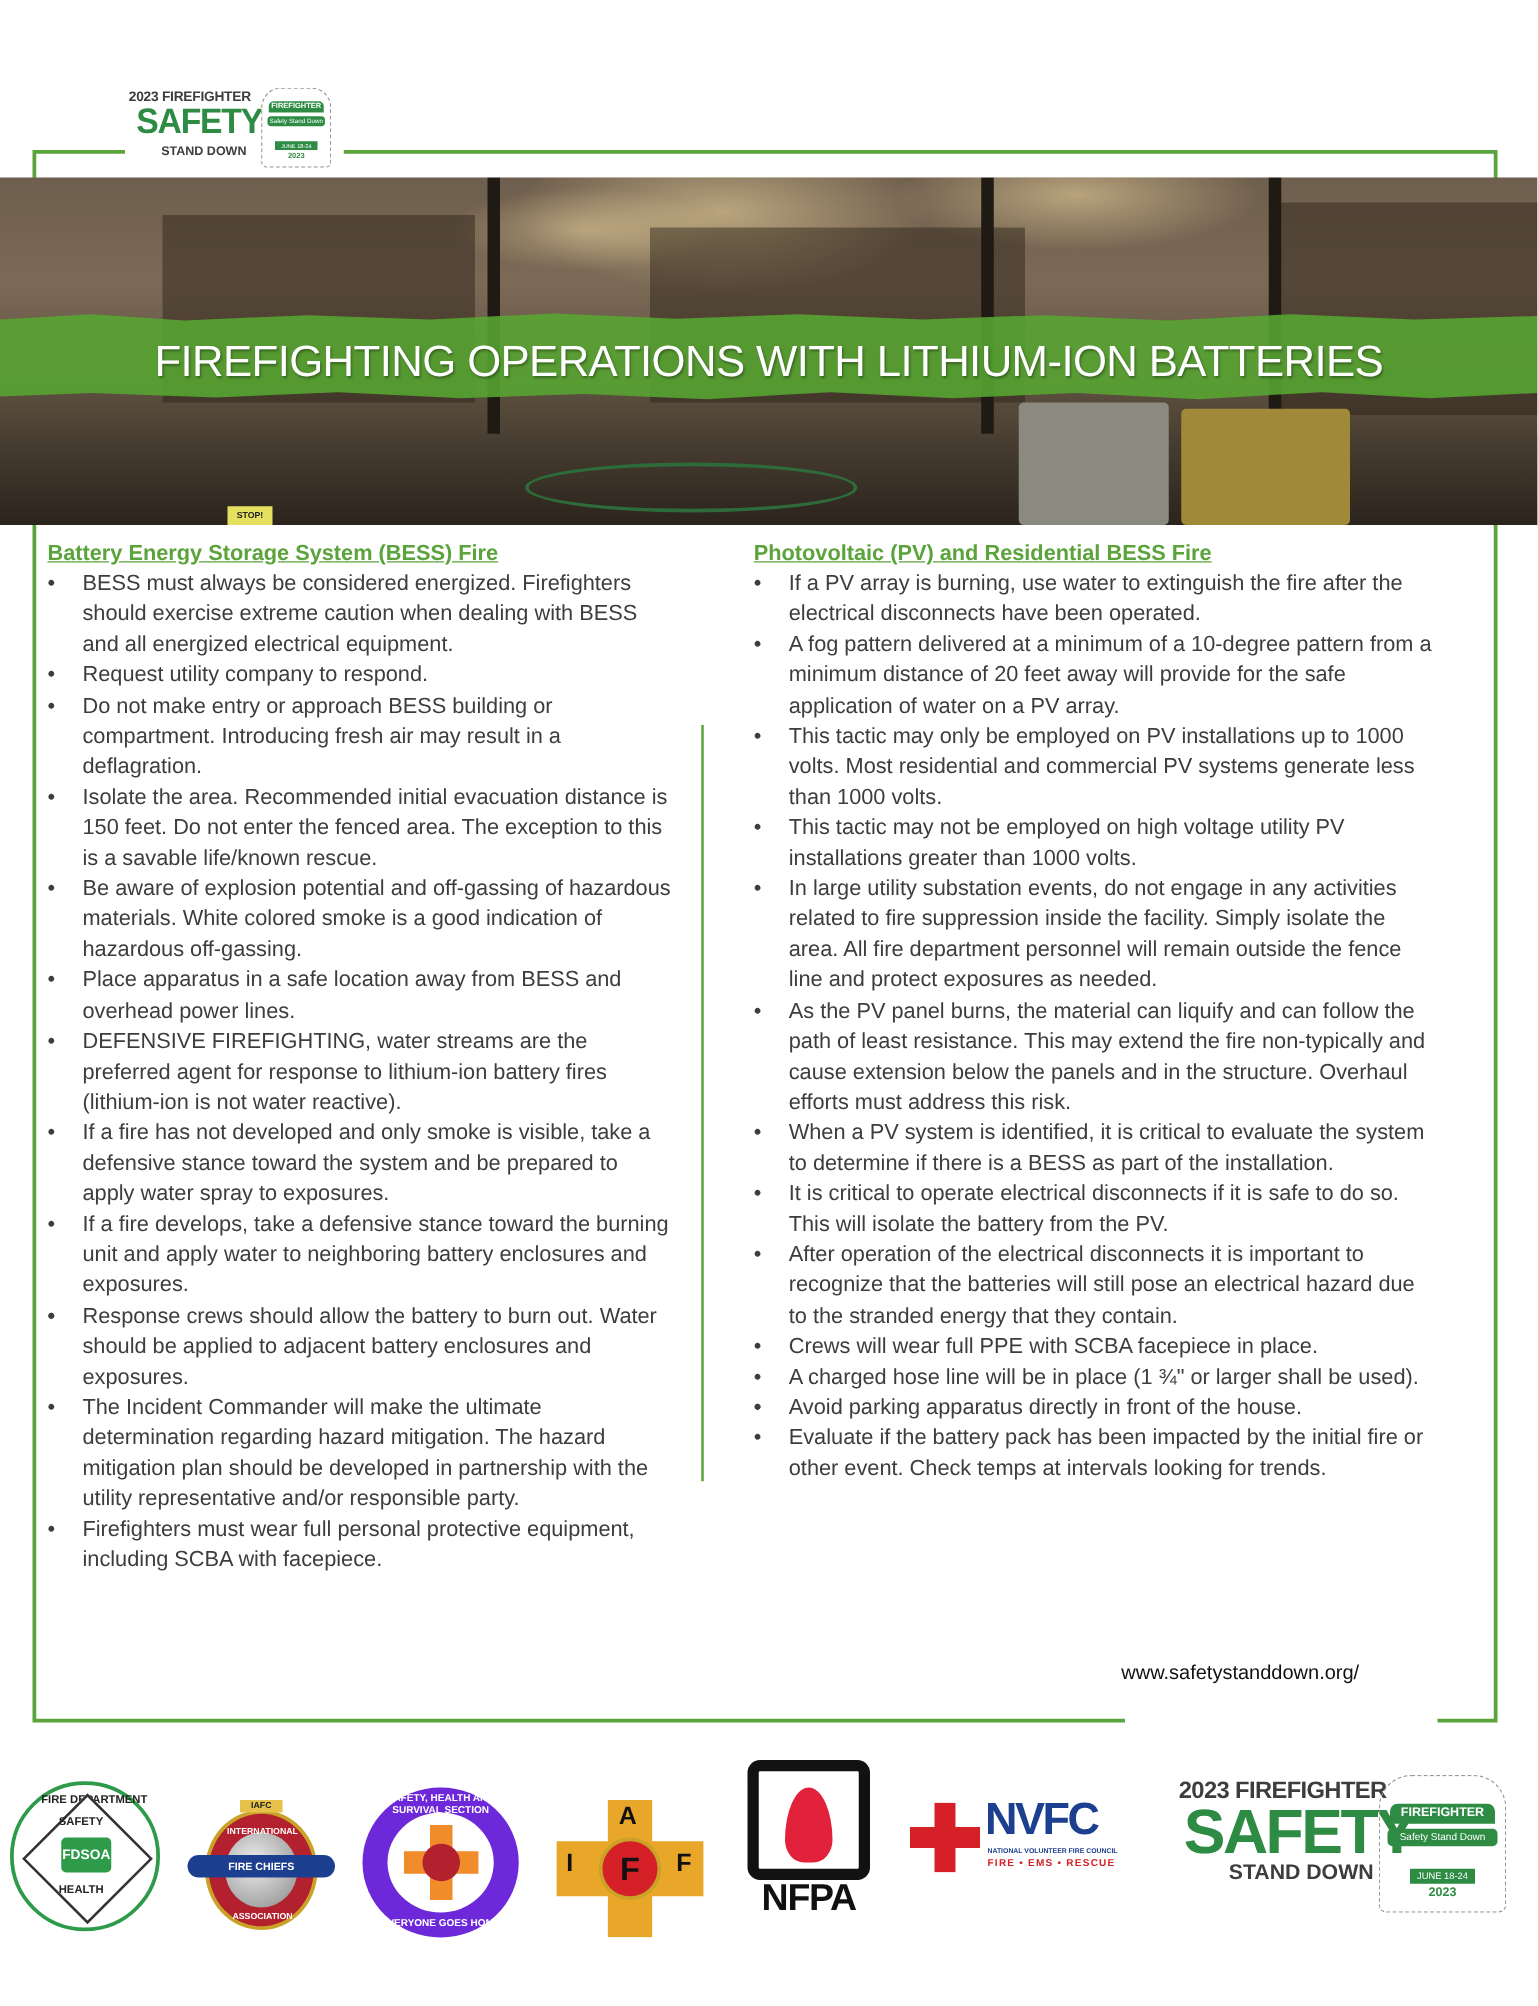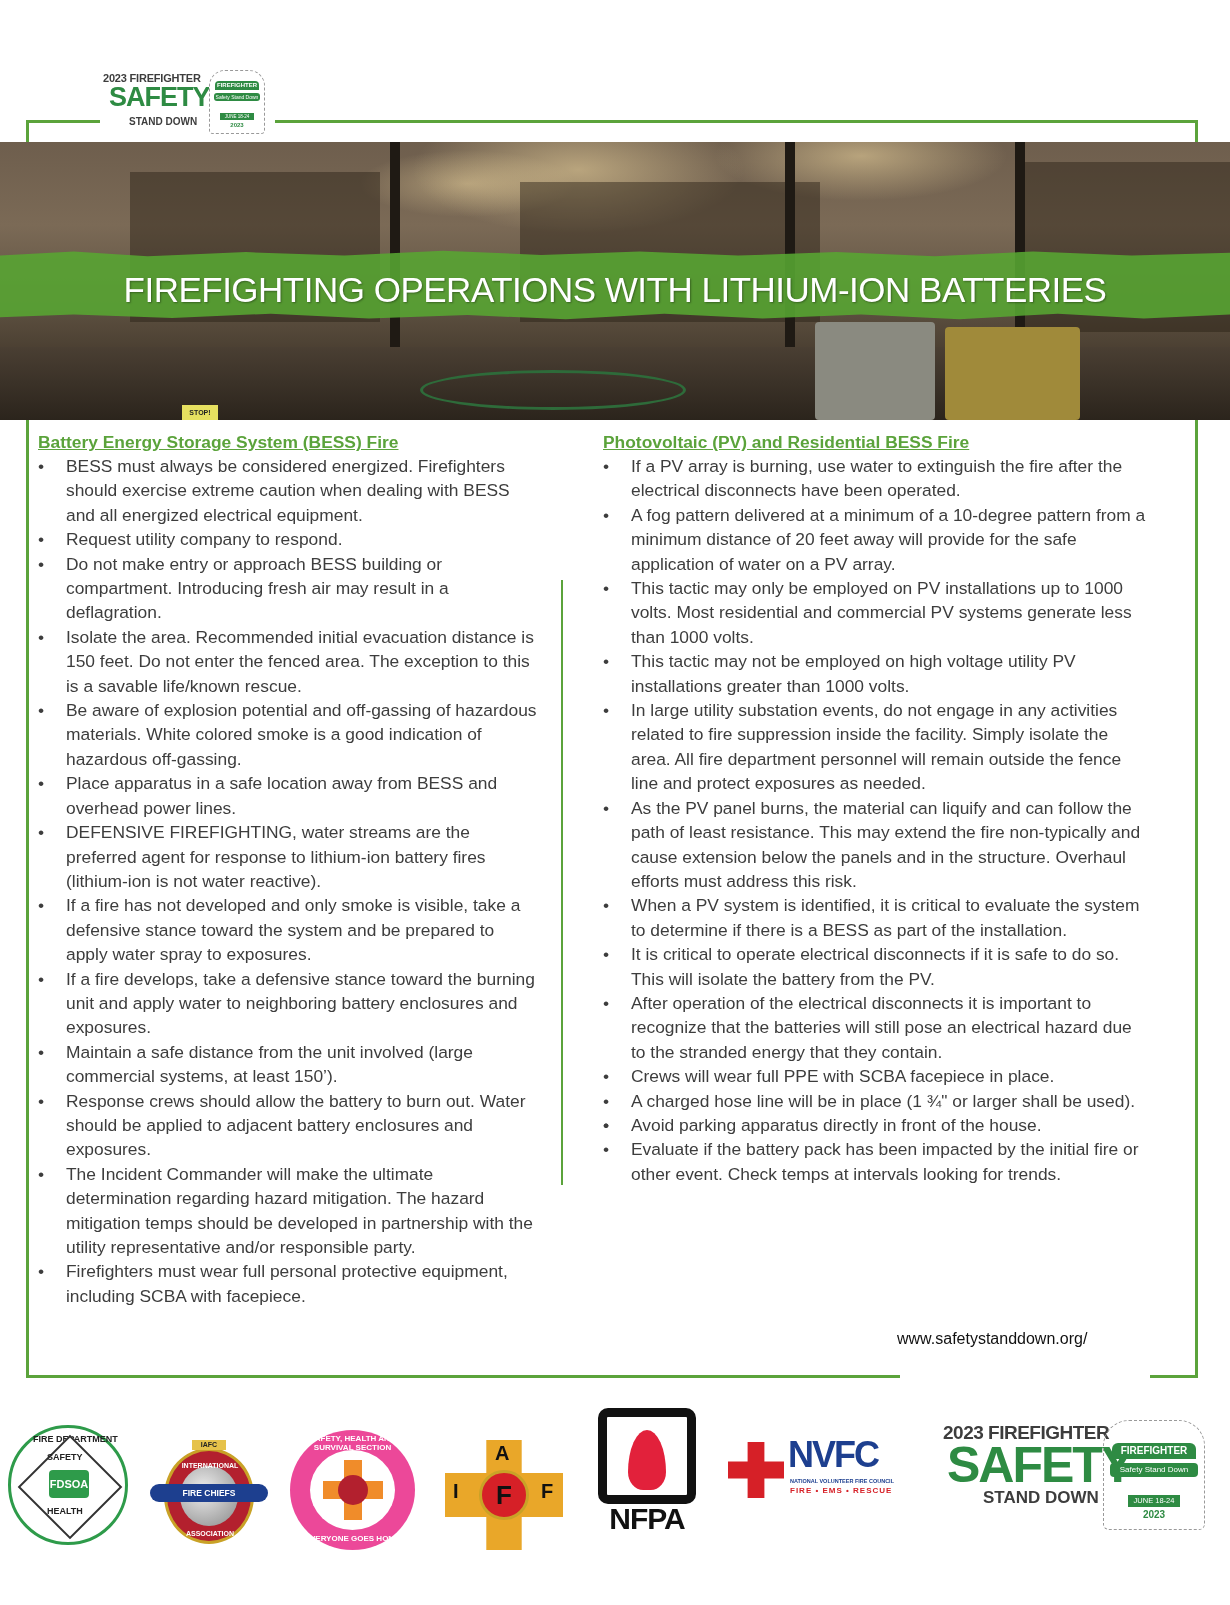--- a/index.html
+++ b/index.html
@@ -61,21 +61,21 @@
   .fdsoa .t3 { position:absolute; left:36px; top:78px; font-size:9px; font-weight:bold; color:#222; }
 
   .iafc { left:150px; top:40px; width:118px; height:110px; }
   .iafc .ring { position:absolute; left:14px; top:8px; width:90px; height:96px; border-radius:50%; background:#b3202e; border:3px solid #c9a227; box-sizing:border-box; }
   .iafc .globe { position:absolute; left:30px; top:26px; width:58px; height:60px; border-radius:50%; background:radial-gradient(circle at 40% 40%, #eee, #888); }
   .iafc .sash { position:absolute; left:0; top:44px; width:118px; height:18px; background:#1d3f8f; color:#fff; font-size:8.5px; font-weight:bold; text-align:center; line-height:18px; border-radius:9px; }
   .iafc .top { position:absolute; left:42px; top:0; width:34px; height:10px; background:#e6c24a; font-size:7px; font-weight:bold; text-align:center; color:#222; line-height:10px; }
   .iafc .t1 { position:absolute; left:25px; top:22px; width:70px; font-size:7px; color:#fff; text-align:center; font-weight:bold; }
   .iafc .t2 { position:absolute; left:25px; top:90px; width:70px; font-size:7px; color:#fff; text-align:center; font-weight:bold; }
 
-  .shs { left:290px; top:30px; width:125px; height:120px; border-radius:50%; background:#ec4899; }
+  .shs { left:290px; top:30px; width:125px; height:120px; border-radius:50%; background:#6d28d9; }
   .shs .in { position:absolute; left:20px; top:20px; width:85px; height:80px; border-radius:50%; background:#fff; }
   .shs .mx { position:absolute; left:33px; top:30px; width:60px; height:60px; background:#f08c2a; clip-path:polygon(35% 0,65% 0,65% 35%,100% 35%,100% 65%,65% 65%,65% 100%,35% 100%,35% 65%,0 65%,0 35%,35% 35%); }
   .shs .core { position:absolute; left:48px; top:45px; width:30px; height:30px; border-radius:50%; background:#b3202e; }
   .shs .t1 { position:absolute; left:0; top:4px; width:125px; text-align:center; font-size:8px; color:#fff; font-weight:bold; }
   .shs .t2 { position:absolute; left:0; top:104px; width:125px; text-align:center; font-size:8px; color:#fff; font-weight:bold; }
 
   .iaff { left:445px; top:40px; width:118px; height:110px; }
   .iaff .mx { position:absolute; left:0; top:0; width:118px; height:110px; background:#e9a729; clip-path:polygon(35% 0,65% 0,65% 30%,100% 30%,100% 70%,65% 70%,65% 100%,35% 100%,35% 70%,0 70%,0 30%,35% 30%); }
   .iaff .core { position:absolute; left:34px; top:30px; width:50px; height:50px; border-radius:50%; background:#d62027; border:3px solid #c9a227; box-sizing:border-box; color:#111; font-size:26px; font-weight:bold; text-align:center; line-height:44px; }
   .iaff .a { position:absolute; left:50px; top:2px; font-size:20px; font-weight:bold; color:#111; }
@@ -143,23 +143,23 @@
   <ul>
     <li><span class="bullet">•</span><span>BESS must always be considered energized. Firefighters should exercise extreme caution when dealing with BESS and all energized electrical equipment.</span></li>
     <li><span class="bullet">•</span><span>Request utility company to respond.</span></li>
     <li><span class="bullet">•</span><span>Do not make entry or approach BESS building or compartment. Introducing fresh air may result in a deflagration.</span></li>
     <li><span class="bullet">•</span><span>Isolate the area. Recommended initial evacuation distance is 150 feet. Do not enter the fenced area. The exception to this is a savable life/known rescue.</span></li>
     <li><span class="bullet">•</span><span>Be aware of explosion potential and off-gassing of hazardous materials. White colored smoke is a good indication of hazardous off-gassing.</span></li>
     <li><span class="bullet">•</span><span>Place apparatus in a safe location away from BESS and overhead power lines.</span></li>
     <li><span class="bullet">•</span><span>DEFENSIVE FIREFIGHTING, water streams are the preferred agent for response to lithium-ion battery fires (lithium-ion is not water reactive).</span></li>
     <li><span class="bullet">•</span><span>If a fire has not developed and only smoke is visible, take a defensive stance toward the system and be prepared to apply water spray to exposures.</span></li>
     <li><span class="bullet">•</span><span>If a fire develops, take a defensive stance toward the burning unit and apply water to neighboring battery enclosures and exposures.</span></li>
-    <li><span class="bullet">•</span><span>Maintain a safe distance from the unit involved (large commercial systems, at least 150’).</span></li>
+    <li><span class="bullet">•</span></li>
     <li><span class="bullet">•</span><span>Response crews should allow the battery to burn out. Water should be applied to adjacent battery enclosures and exposures.</span></li>
-    <li><span class="bullet">•</span><span>The Incident Commander will make the ultimate determination regarding hazard mitigation. The hazard mitigation temps should be developed in partnership with the utility representative and/or responsible party.</span></li>
+    <li><span class="bullet">•</span><span>The Incident Commander will make the ultimate determination regarding hazard mitigation. The hazard mitigation plan should be developed in partnership with the utility representative and/or responsible party.</span></li>
     <li><span class="bullet">•</span><span>Firefighters must wear full personal protective equipment, including SCBA with facepiece.</span></li>
   </ul>
 </div>
 
 <div class="divider"></div>
 
 <div class="col right">
   <h2>Photovoltaic (PV) and Residential BESS Fire</h2>
   <ul>
     <li><span class="bullet">•</span><span>If a PV array is burning, use water to extinguish the fire after the electrical disconnects have been operated.</span></li>

